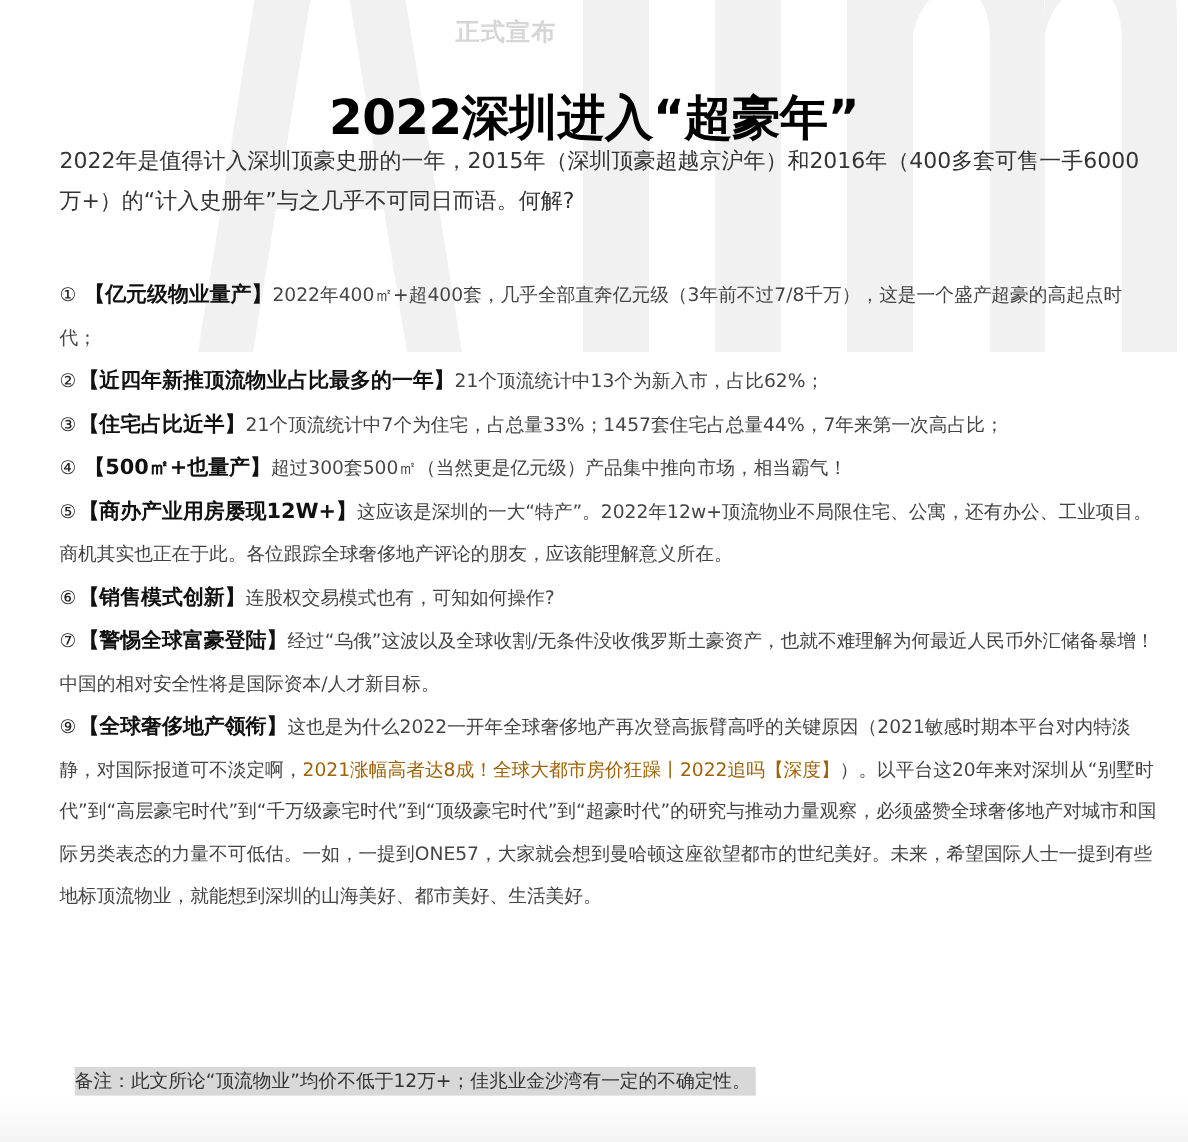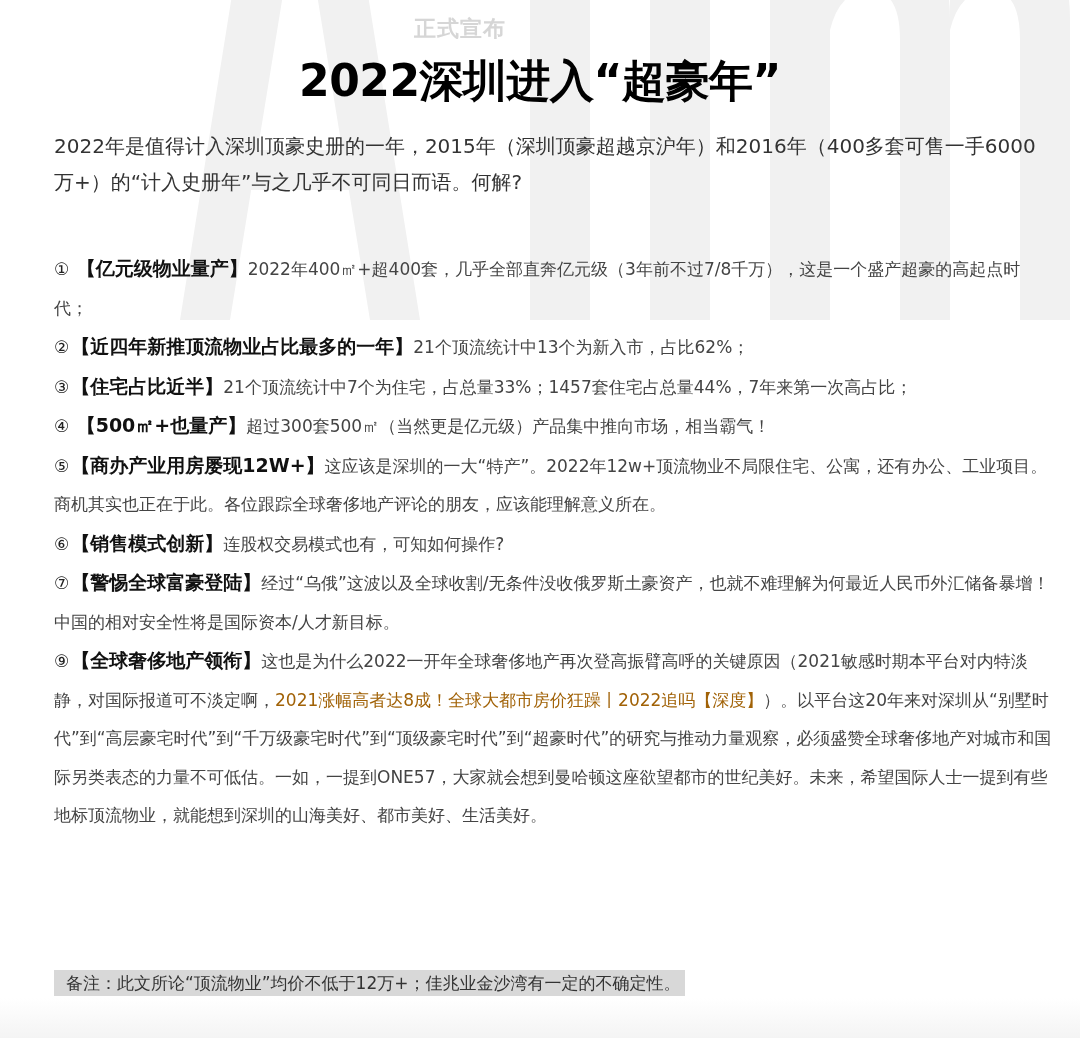--- a/index.html
+++ b/index.html
@@ -16,40 +16,40 @@
   .bottom-fade {
     position: absolute; left: 0; right: 0; bottom: 0; height: 40px;
     background: linear-gradient(#ffffff, #f4f4f4); z-index: 0;
   }
   .content { position: relative; z-index: 1; }
   .kicker {
     position: absolute; top: 14px; left: 0; width: 920px; text-align: center;
     font-size: 22px; color: #d6d6d6; font-weight: bold; letter-spacing: 1px;
   }
   .title {
-    position: absolute; top: 52px; left: 0; width: 1080px; text-align: center;
+    position: absolute; top: 78px; left: 0; width: 1080px; text-align: center;
     font-size: 44px; font-weight: bold; color: #000; letter-spacing: -0.5px;
     font-family: "DejaVu Sans", "Liberation Sans", sans-serif;
   }
   .intro {
     position: absolute; top: 128px; left: 54px; width: 990px;
     font-size: 20px; line-height: 36px; color: #333;
   }
   .points {
     position: absolute; top: 249px; left: 54px; width: 1000px;
     font-size: 17px; line-height: 38.5px; color: #444;
   }
   .point { margin: 0; }
   .num { color: #222; margin-right: 2px; }
   .head { font-weight: bold; color: #111; font-size: 19px; margin-top: 33px; }
   .link { color: #a16207; }
   .note {
-    position: absolute; top: 970px; left: 54px;
+    position: absolute; top: 970px; left: 68px;
     font-size: 17px; line-height: 26px; color: #333;
-    background: #d8d8d8; padding: 0 4px 0 12px;
+    background: #d8d8d8; padding: 0 4px 0 0;
   }
 </style>
 </head>
 <body>
 
 <svg class="watermark" viewBox="0 0 1080 520" xmlns="http://www.w3.org/2000/svg">
   <g fill="#f1f1f1">
 
     <polygon points="180,520 260,20 340,20 420,520 370,520 300,90 230,520"></polygon>
     <rect x="250" y="350" width="110" height="40"></rect>

